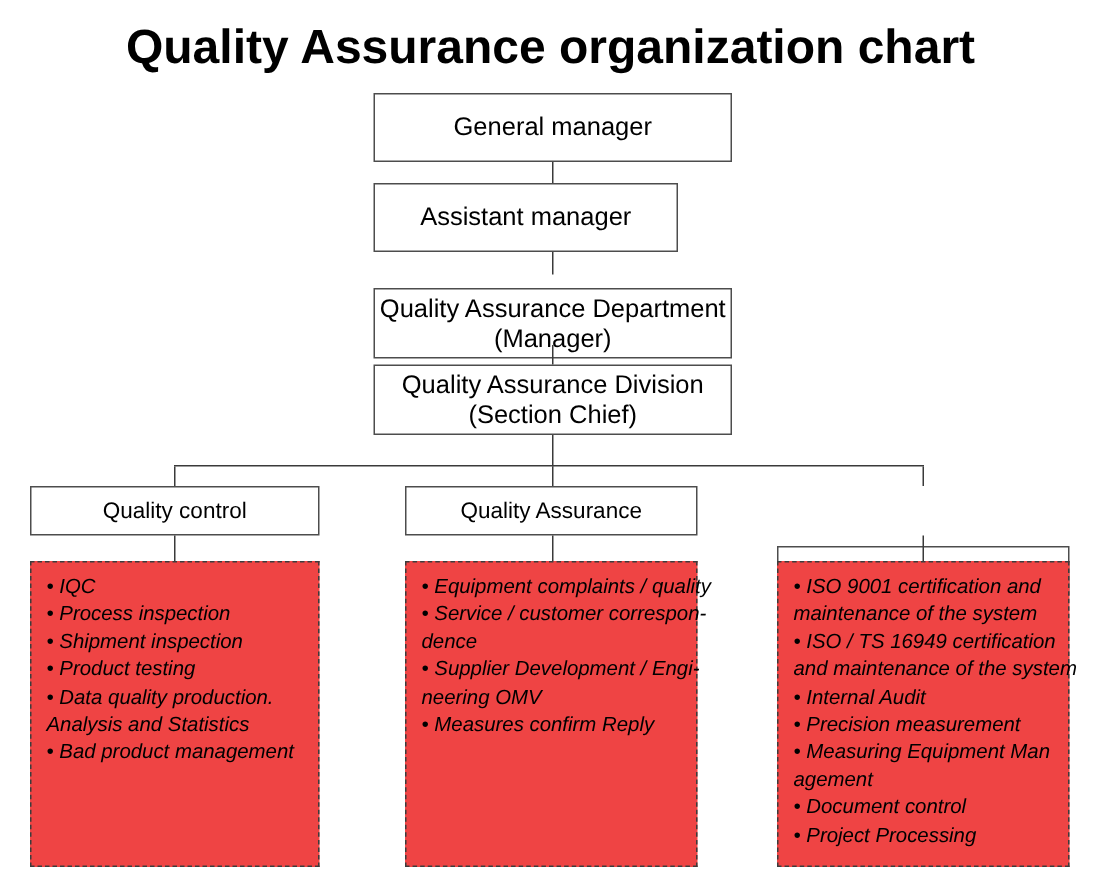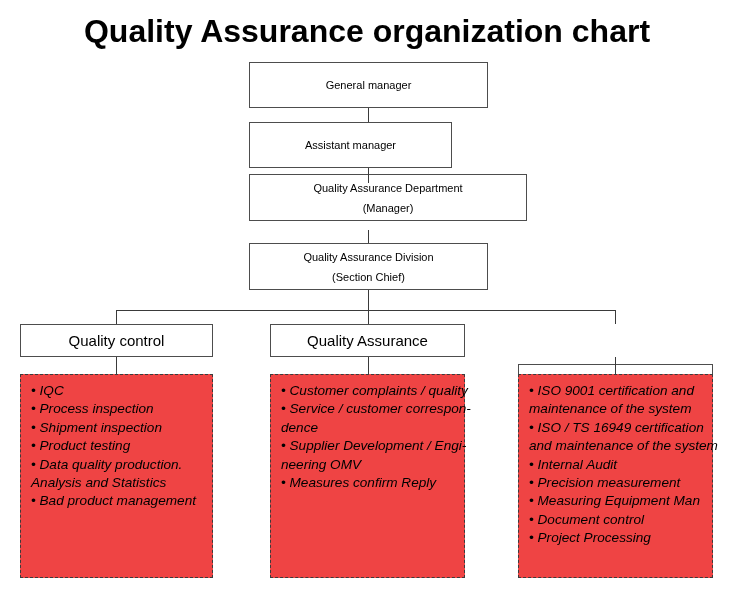--- a/index.html
+++ b/index.html
@@ -30,21 +30,21 @@
     position: absolute;
     box-sizing: border-box;
     border: 1px solid var(--box-border, #4d4d4d);
     background: #ffffff;
     display: flex;
     flex-direction: column;
     align-items: center;
     justify-content: center;
     text-align: center;
   }
-  .node.chain { font-size: 11px; }
+  .node.chain { font-size: 17px; }
   .node.chain .line { line-height: 20px; white-space: nowrap; }
   .node.branch { font-size: 15px; }
   .node.branch .blabel { line-height: 18px; white-space: nowrap; }
   .panel {
     position: absolute;
     box-sizing: border-box;
     border: 1px dashed var(--dashed-border, #3c3c3c);
     background: #ef4444;
     font-size: 13.6px;
     padding: 7px 1px 0 10px;
@@ -67,21 +67,21 @@
 <div class="stage">
 
   <div class="title">Quality Assurance organization chart</div>
 
   <div class="node chain" style="left:249px; top:62px;  width:239px; height:46px;">
       <div class="line">General manager</div>
     </div>
   <div class="node chain" style="left:249px; top:122px; width:203px; height:46px;">
       <div class="line">Assistant manager</div>
     </div>
-  <div class="node chain" style="left:249px; top:174px; width:278px; height:47px;">
+  <div class="node chain" style="left:249px; top:192px; width:239px; height:47px;">
       <div class="line">Quality Assurance Department</div>
       <div class="line">(Manager)</div>
     </div>
   <div class="node chain" style="left:249px; top:243px; width:239px; height:47px;">
       <div class="line">Quality Assurance Division</div>
       <div class="line">(Section Chief)</div>
     </div>
 
   <div class="vline" style="left:368px; top:108px; height:14px;"></div>
   <div class="vline" style="left:368px; top:168px; height:15px;"></div>
@@ -110,32 +110,33 @@
   <div class="panel" style="left:20px;  top:374px; width:193px; height:204px;">
       <div class="line">• IQC</div>
       <div class="line">• Process inspection</div>
       <div class="line">• Shipment inspection</div>
       <div class="line">• Product testing</div>
       <div class="line">• Data quality production.</div>
       <div class="line">Analysis and Statistics</div>
       <div class="line">• Bad product management</div>
     </div>
   <div class="panel" style="left:270px; top:374px; width:195px; height:204px;">
-      <div class="line">• Customer complaints / quality</div>
+      <div class="line">• Equipment complaints / quality</div>
       <div class="line">• Service / customer correspon-</div>
       <div class="line">dence</div>
       <div class="line">• Supplier Development / Engi-</div>
       <div class="line">neering OMV</div>
       <div class="line">• Measures confirm Reply</div>
     </div>
   <div class="panel" style="left:518px; top:374px; width:195px; height:204px;">
       <div class="line">• ISO 9001 certification and</div>
       <div class="line">maintenance of the system</div>
       <div class="line">• ISO / TS 16949 certification</div>
       <div class="line">and maintenance of the system</div>
       <div class="line">• Internal Audit</div>
       <div class="line">• Precision measurement</div>
       <div class="line">• Measuring Equipment Man</div>
+      <div class="line">agement</div>
       <div class="line">• Document control</div>
       <div class="line">• Project Processing</div>
     </div>
 
 </div>
 
 </body></html>

